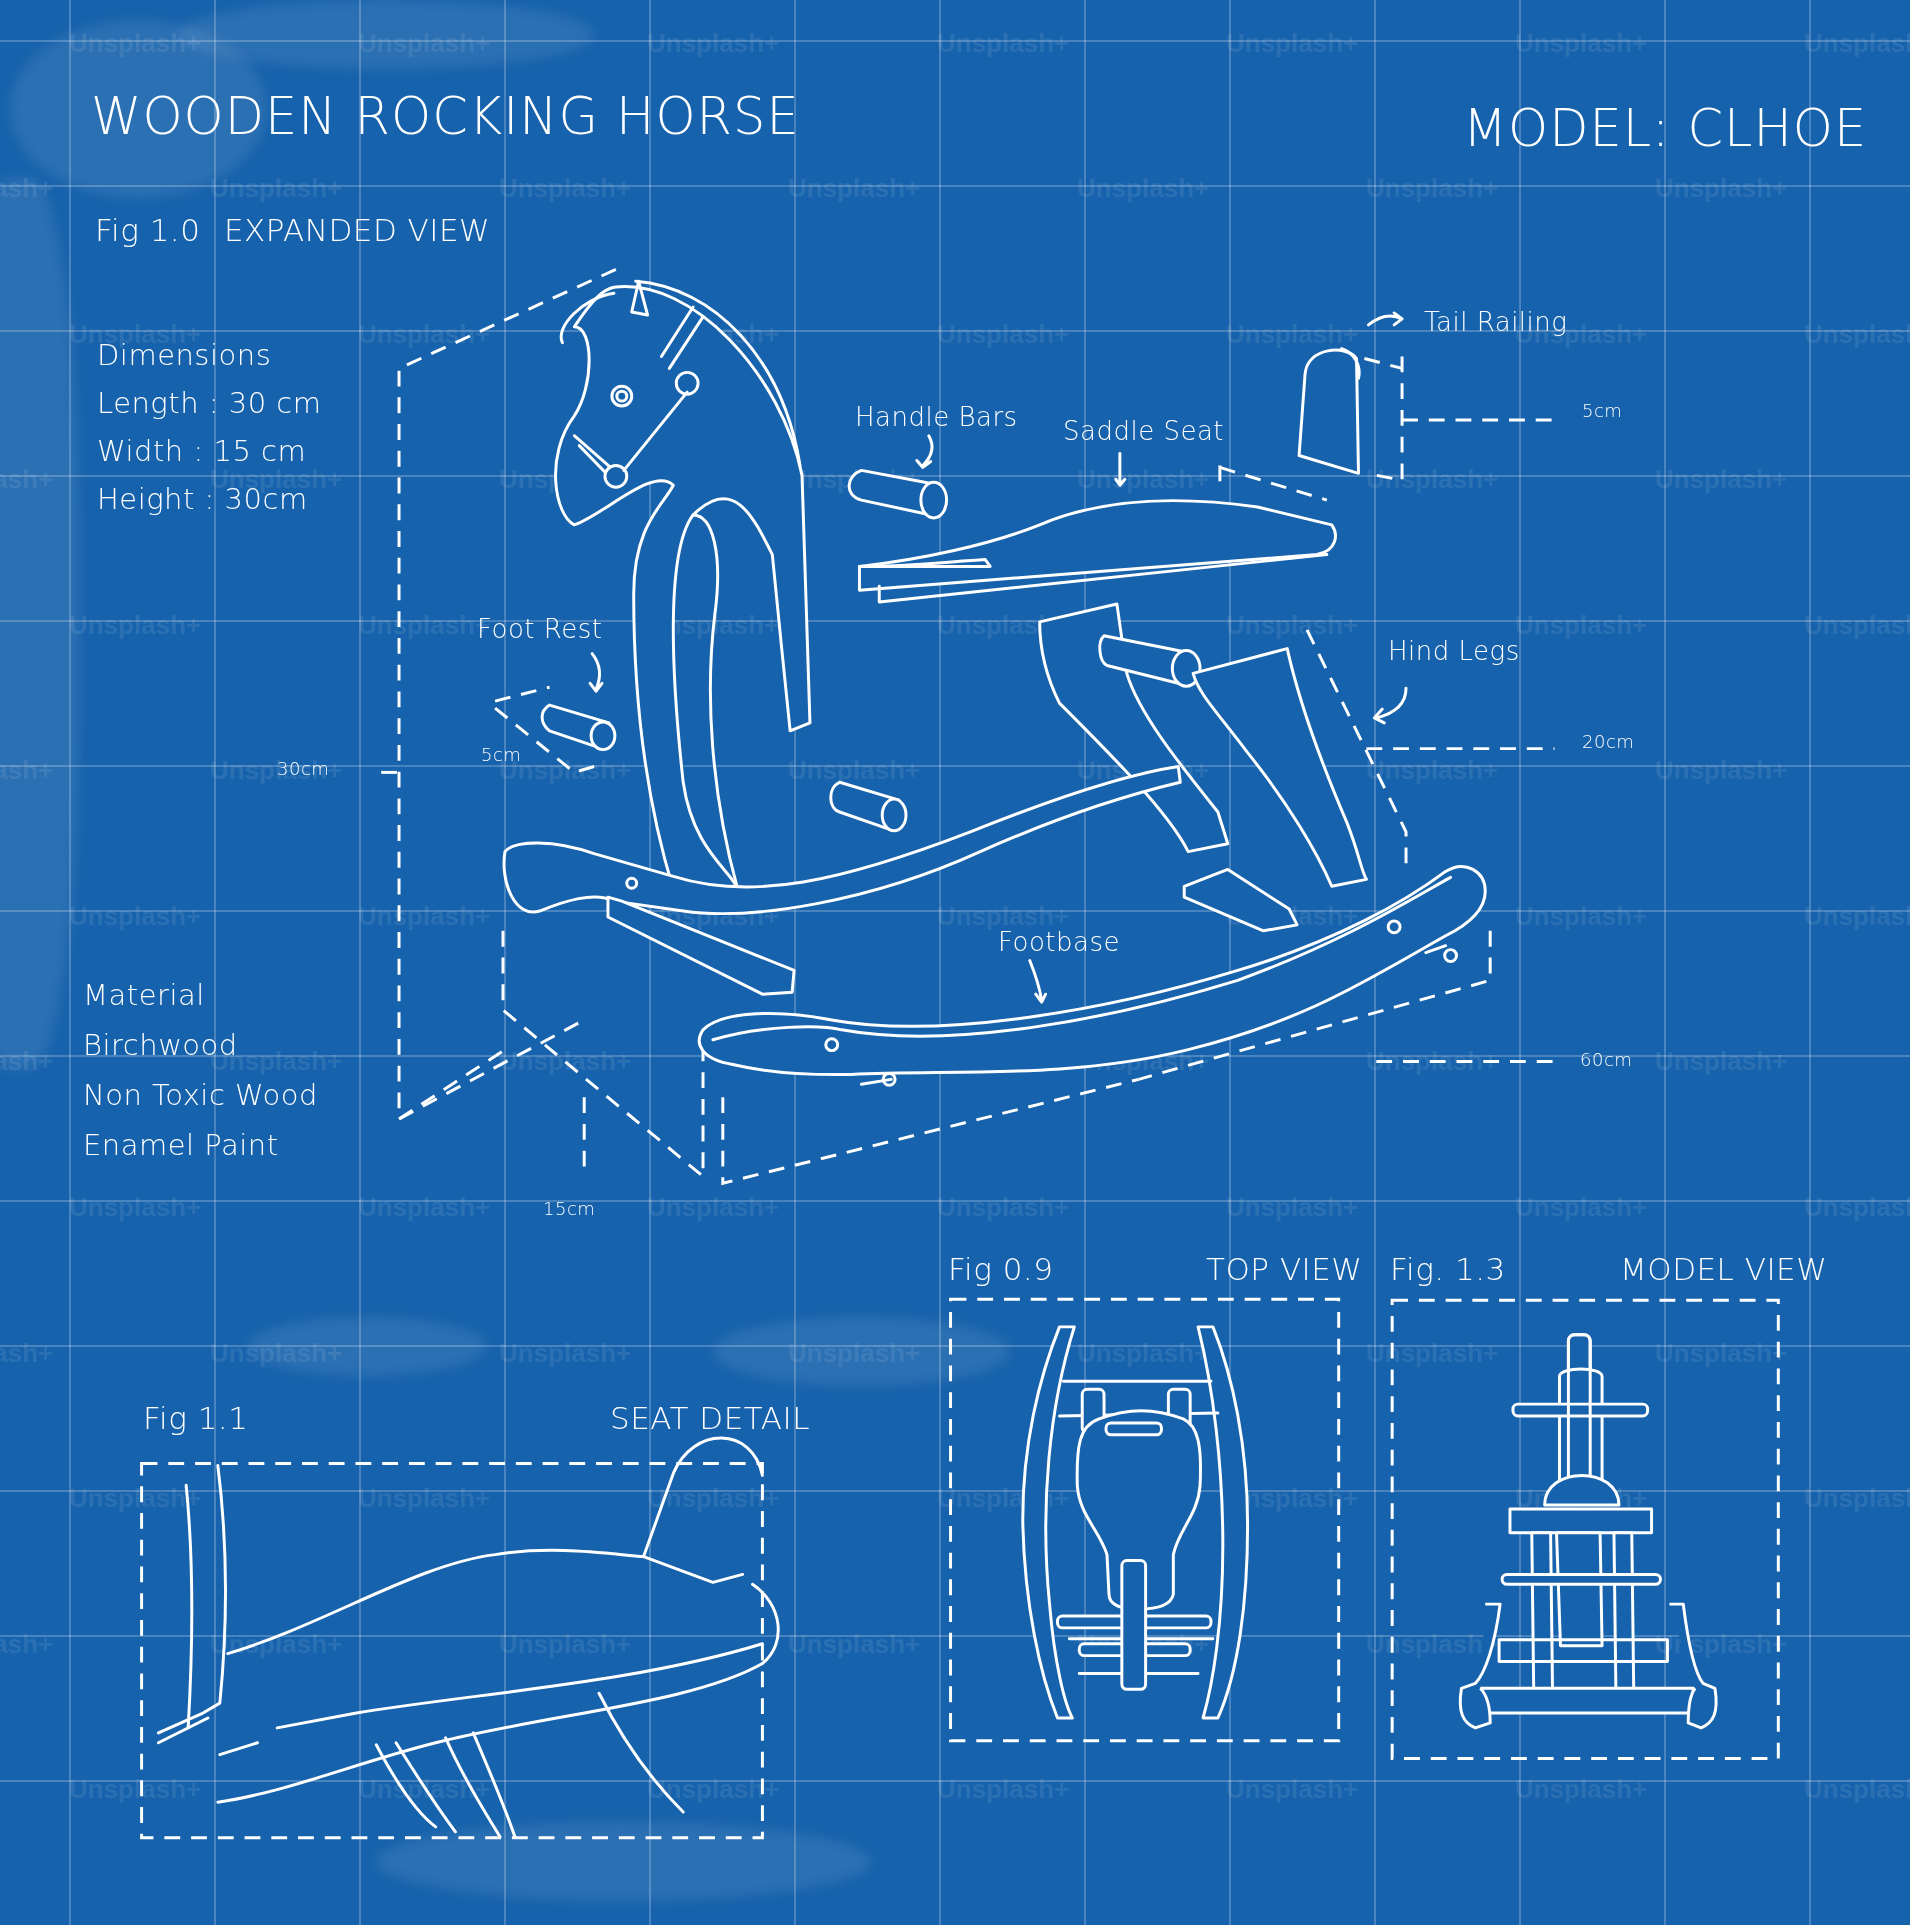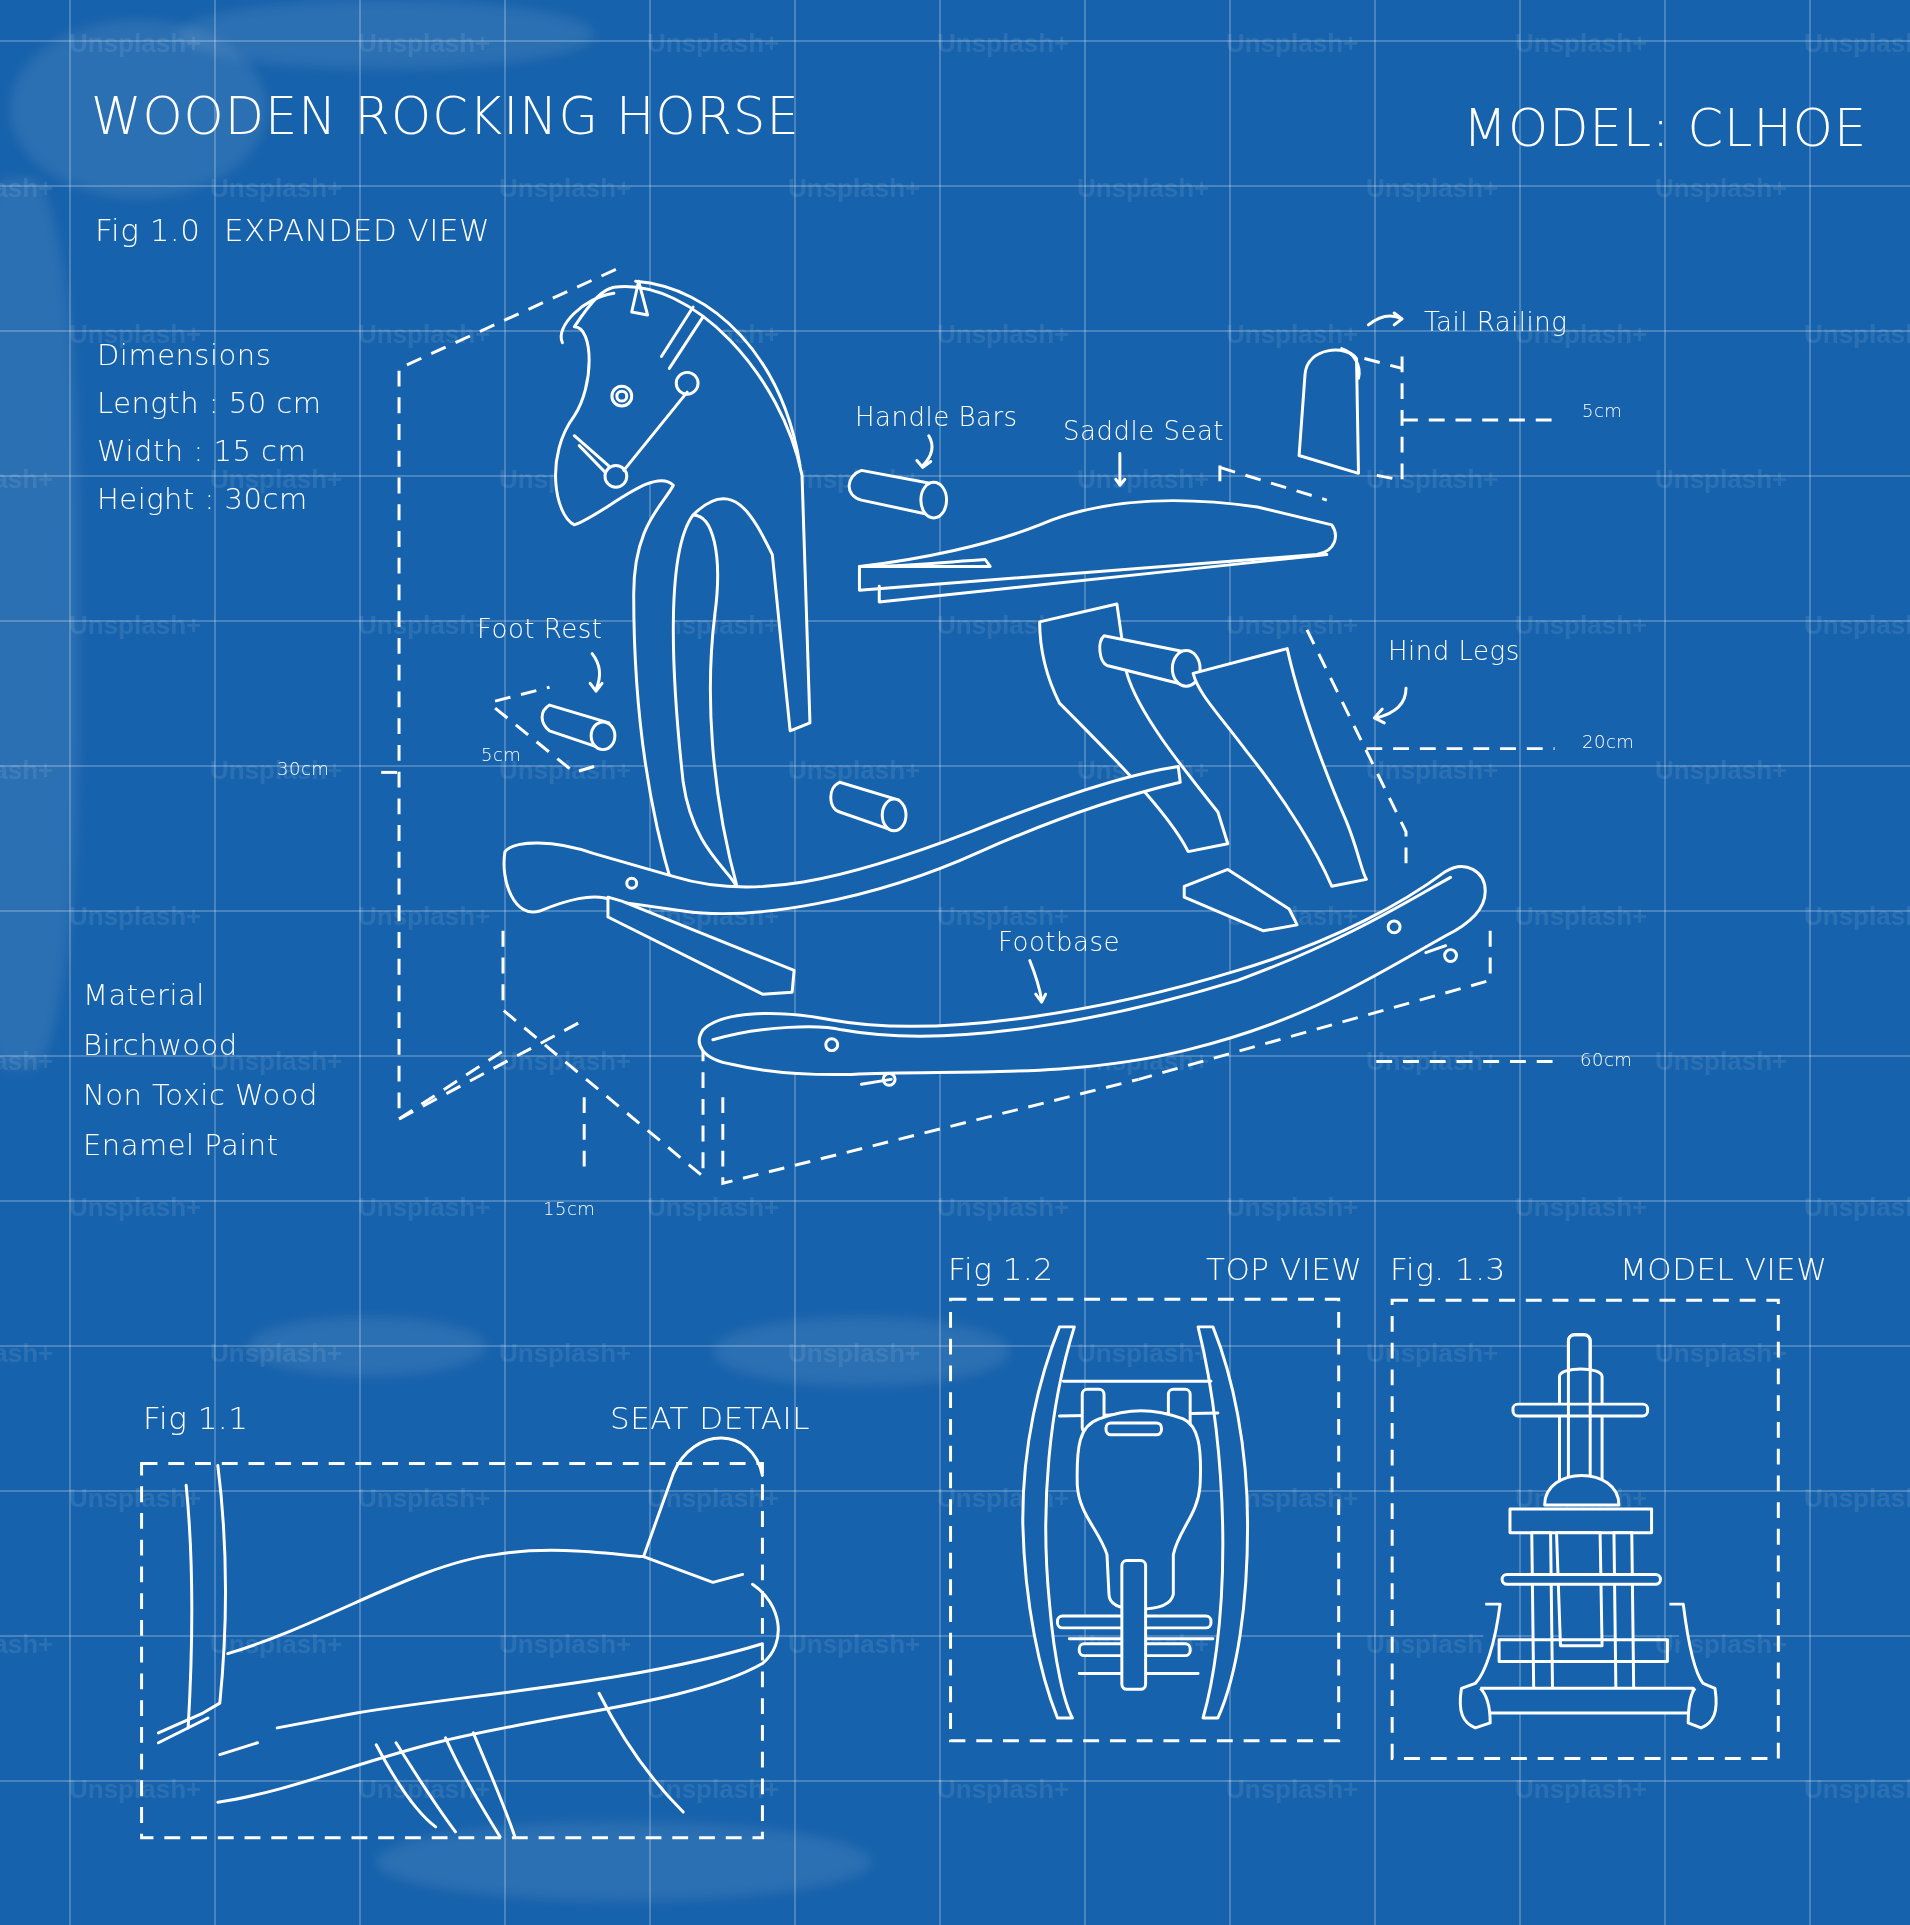--- a/index.html
+++ b/index.html
@@ -146,21 +146,21 @@
   </div>
 
 <div class="txt title" style="left:91px;top:87px;">WOODEN ROCKING HORSE</div>
 <div class="txt title" style="left:1463px;top:99px;">MODEL: CLHOE</div>
 
 <div class="txt sub" style="left:95px;top:212px;">Fig 1.0</div>
 <div class="txt sub" style="left:224px;top:212px;">EXPANDED VIEW</div>
 
 <div class="txt spec" style="left:97px;top:331px;">
   <div>Dimensions</div>
-  <div>Length : 50 cm</div>
+  <div>Length : 30 cm</div>
   <div>Width : 15 cm</div>
   <div>Height : 30cm</div>
 </div>
 
 <div class="txt spec" style="left:83px;top:970px;line-height:50px;">
   <div>Material</div>
   <div>Birchwood</div>
   <div>Non Toxic Wood</div>
   <div>Enamel Paint</div>
 </div>
@@ -174,21 +174,21 @@
 
 <div class="txt dim" style="left:1582px;top:400px;">5cm</div>
 <div class="txt dim" style="left:481px;top:744px;">5cm</div>
 <div class="txt dim" style="left:1582px;top:731px;">20cm</div>
 <div class="txt dim" style="left:277px;top:758px;">30cm</div>
 <div class="txt dim" style="left:1580px;top:1049px;">60cm</div>
 <div class="txt dim" style="left:543px;top:1198px;">15cm</div>
 
 <div class="txt sub" style="left:143px;top:1400px;">Fig 1.1</div>
 <div class="txt sub" style="left:610px;top:1400px;">SEAT DETAIL</div>
-<div class="txt sub" style="left:948px;top:1251px;">Fig 1.2</div>
+<div class="txt sub" style="left:948px;top:1251px;">Fig 0.9</div>
 <div class="txt sub" style="left:1206px;top:1251px;">TOP VIEW</div>
 <div class="txt sub" style="left:1390px;top:1251px;">Fig. 1.3</div>
 <div class="txt sub" style="left:1620px;top:1251px;">MODEL VIEW</div>
 
 <svg class="draw" width="1911" height="1926" viewBox="0 0 1930 1945">
 
   <g>
     <path class="d" d="M622 272 L403 372 L403 1130 L590 1030"></path>
     <path class="d" d="M403 1130 L510 1060"></path>
     <path class="d" d="M508 940 L508 1020 L710 1188 L710 1060"></path>

